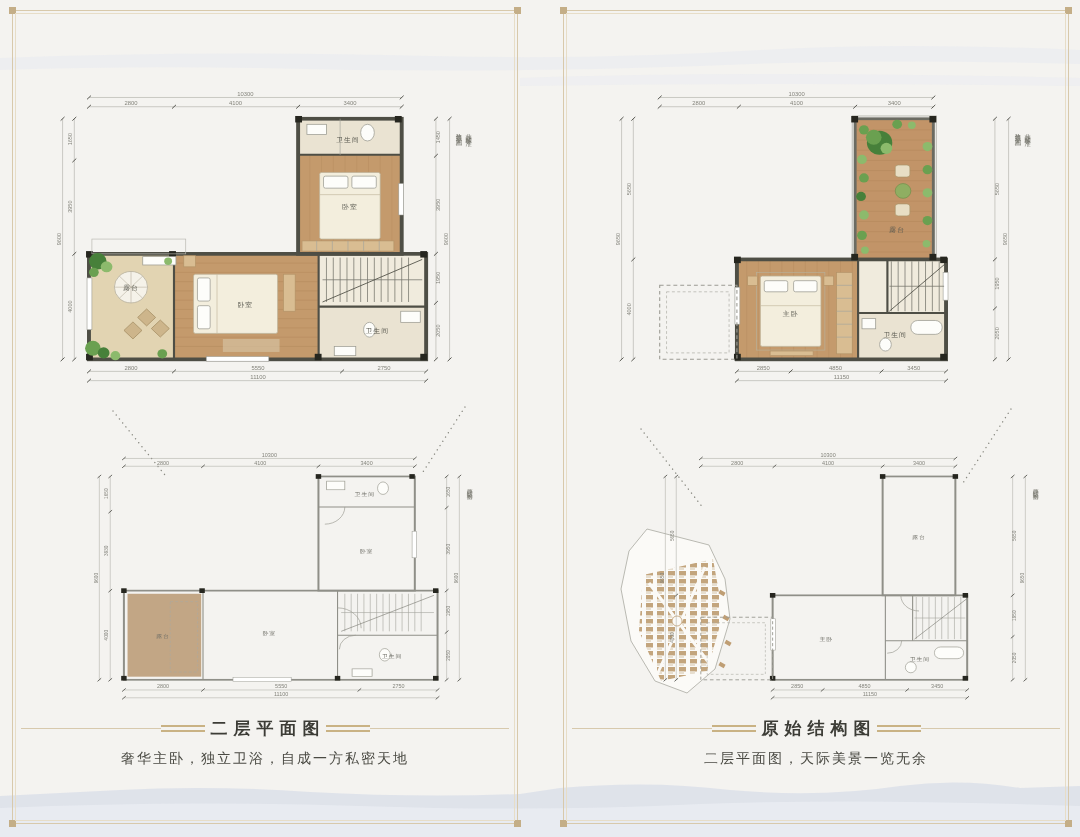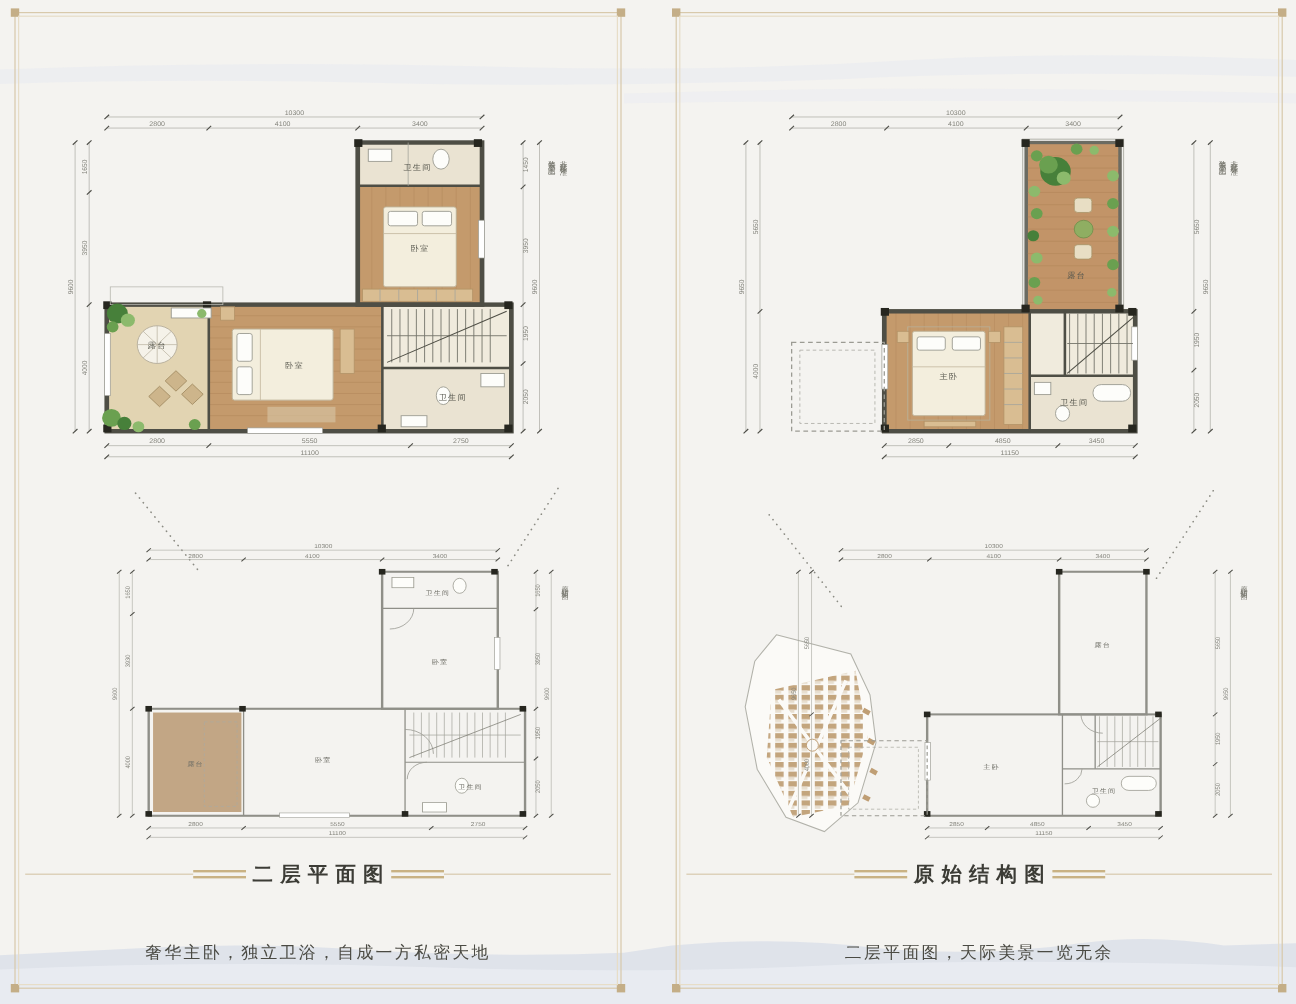--- a/index.html
+++ b/index.html
@@ -9,21 +9,21 @@
   .panel{position:absolute;top:10px;width:504px;height:812px;border:1px solid #d8c9ab;}
   .panel::after{content:"";position:absolute;inset:2px;border:1px solid #e7ddc7;pointer-events:none;}
   .p0{left:12px}.p1{left:563px}
   .corner{position:absolute;width:7px;height:7px;background:#c4ae87;}
   .c-tl{left:-4px;top:-4px}.c-tr{right:-4px;top:-4px}.c-bl{left:-4px;bottom:-4px}.c-br{right:-4px;bottom:-4px}
   .plan{position:absolute;}
   .caption-row{position:absolute;left:8px;right:8px;top:706px;display:flex;align-items:center;}
   .cline{flex:1;height:1px;background:#cdbb97;opacity:.75;}
   .dbar{width:44px;height:7px;border-top:2px solid #c9b284;border-bottom:2px solid #c9b284;box-sizing:border-box;}
   .cap-text{font-family:"Liberation Serif",serif;font-size:17px;font-weight:600;color:#3c3c36;letter-spacing:6px;text-indent:6px;}
-  .tagline{position:absolute;left:0;right:0;top:739px;text-align:center;font-size:14px;color:#4a4a43;letter-spacing:2px;margin-top:35px;}
+  .tagline{position:absolute;left:0;right:0;top:739px;text-align:center;font-size:14px;color:#4a4a43;letter-spacing:2px;}
   svg text{font-family:"Liberation Sans",sans-serif;}
   .dim{font-size:6px;fill:#84847c;}
   .dl{stroke:#a9a9a1;stroke-width:.6;}
   .tick{stroke:#50504a;stroke-width:1;fill:none;}
   .rl{font-size:7px;fill:#58584f;letter-spacing:1px;}
   .rls{font-size:6.5px;fill:#6e6e66;letter-spacing:1px;}
   .ann{font-size:6.5px;fill:#75756c;letter-spacing:2px;writing-mode:vertical-rl;}
   .w{stroke:#4e4e45;stroke-width:4;fill:none;}
   .w2{stroke:#4e4e45;stroke-width:2.2;fill:none;}
   .sw{stroke:#8f8f88;stroke-width:2.2;fill:none;}

